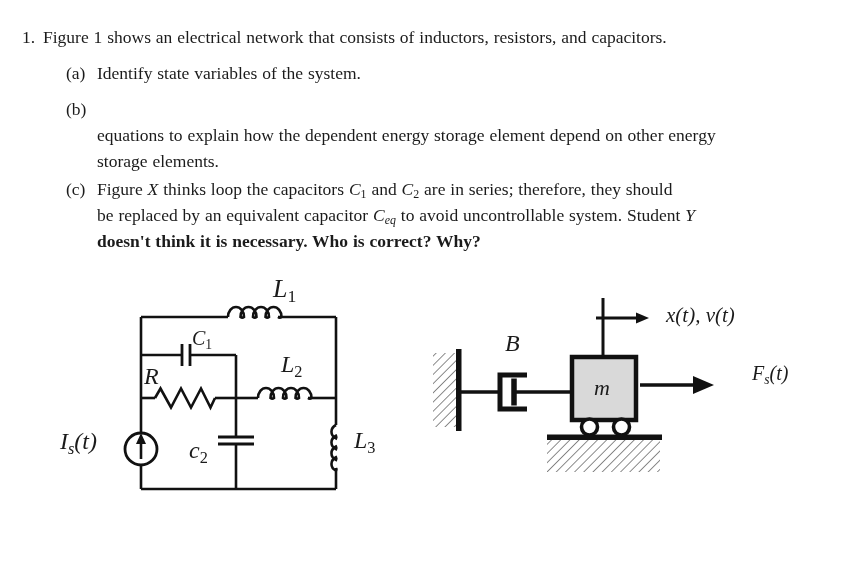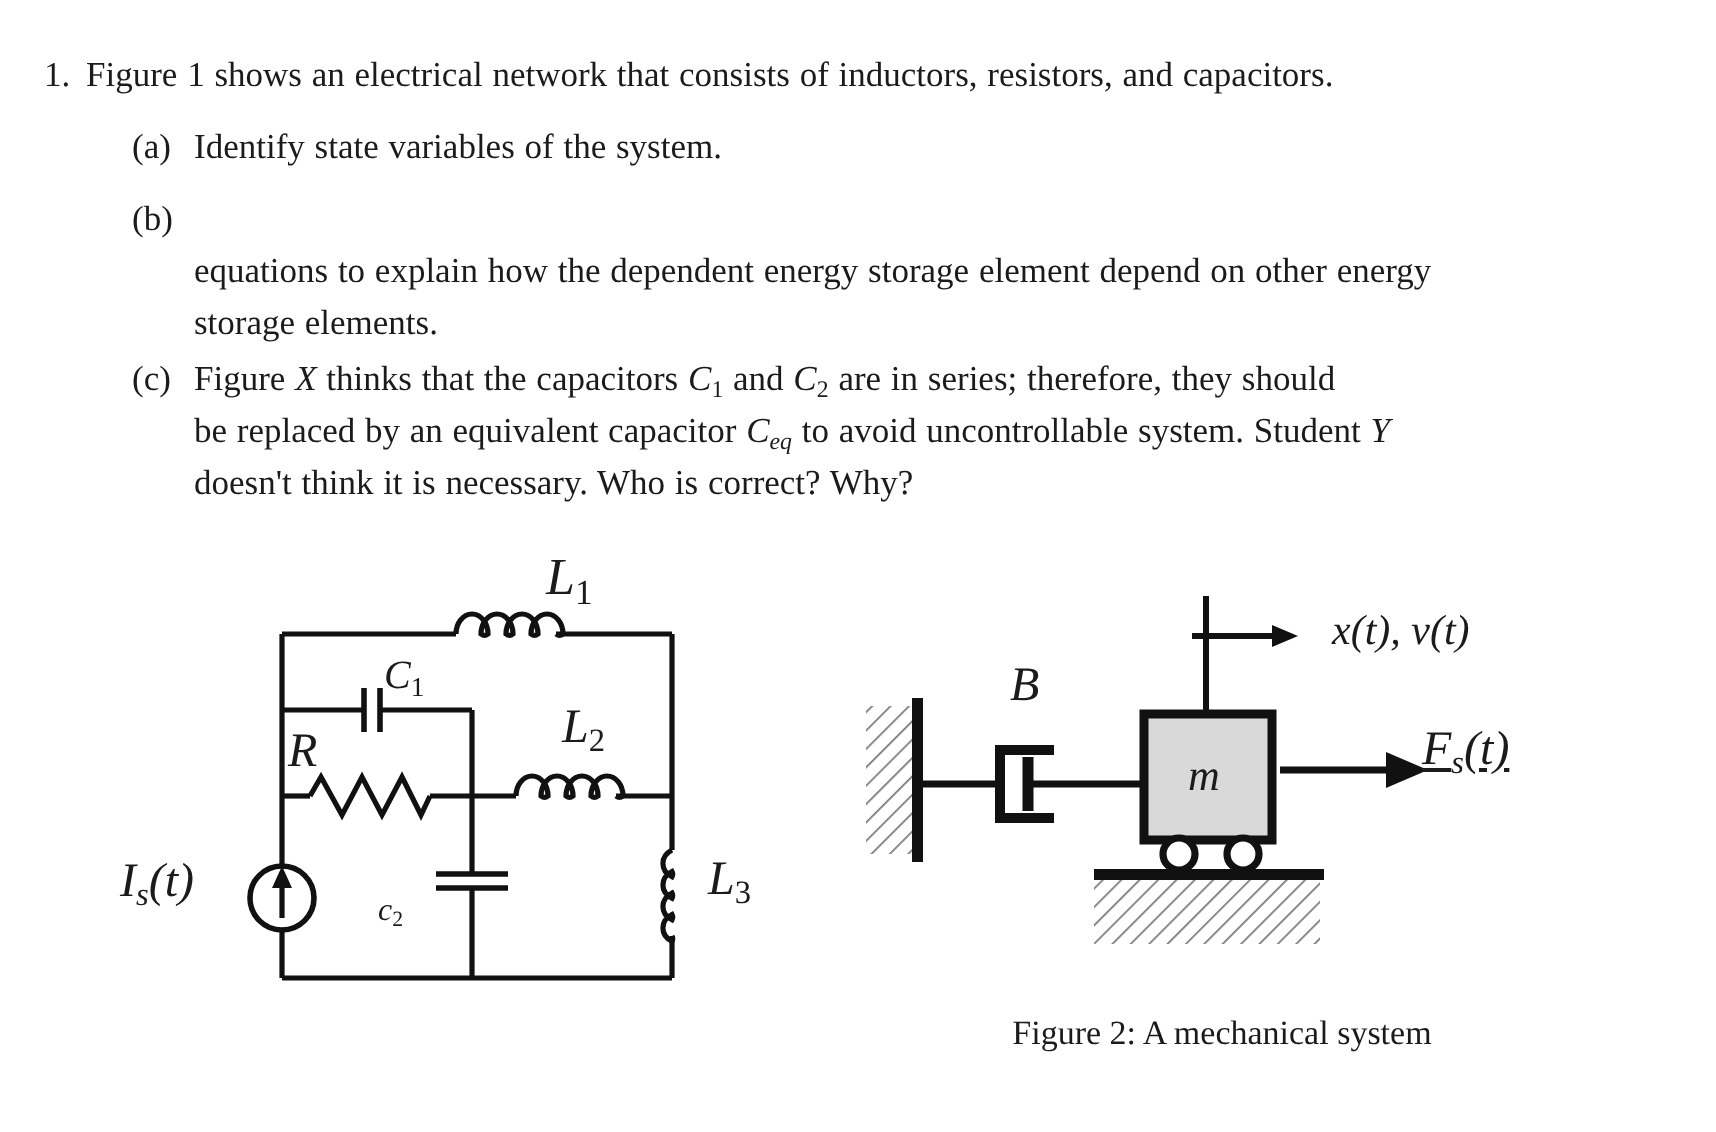--- a/index.html
+++ b/index.html
@@ -27,23 +27,23 @@
   <div class="tline" style="left:43px;top:27px;"><span>Figure 1 shows an electrical network that consists of inductors, resistors, and capacitors.</span></div>
 
   <span class="marker" style="left:66px;top:63px;">(a)</span>
   <div class="tline" style="left:97px;top:63px;"><span>Identify state variables of the system.</span></div>
 
   <span class="marker" style="left:66px;top:99px;">(b)</span>
   <div class="tline" style="left:97px;top:125px;"><span>equations to explain how the dependent energy storage element depend on other energy</span></div>
   <div class="tline" style="left:97px;top:151px;"><span>storage elements.</span></div>
 
   <span class="marker" style="left:66px;top:179px;">(c)</span>
-  <div class="tline" style="left:97px;top:179px;"><span>Figure </span><span class="it">X</span><span> thinks that the capacitors </span><span class="it">C</span><span class="sb">1</span><span> and </span><span class="it">C</span><span class="sb">2</span><span> are in series; therefore, they should</span></div>
+  <div class="tline" style="left:97px;top:179px;"><span>Figure </span><span class="it">X</span><span> thinks loop the capacitors </span><span class="it">C</span><span class="sb">1</span><span> and </span><span class="it">C</span><span class="sb">2</span><span> are in series; therefore, they should</span></div>
   <div class="tline" style="left:97px;top:205px;"><span>be replaced by an equivalent capacitor </span><span class="it">C</span><span class="it sb">eq</span><span> to avoid uncontrollable system. Student </span><span class="it">Y</span></div>
-  <div class="tline" style="left:97px;top:231px;"><span>doesn't think it is necessary. Who is correct? Why?</span></div>
+  <div class="tline" style="left:97px;top:231px;font-weight:bold;"><span>doesn't think it is necessary. Who is correct? Why?</span></div>
 
   <svg style="left:50px;top:272px;" width="350" height="258" viewBox="0 0 350 258">
 
     <g class="st" stroke-width="2.6">
       <path d="M91,45 H178"></path>
       <path d="M228,45 H286"></path>
       <path d="M91,45 V161"></path>
       <path d="M91,193 V217"></path>
       <path d="M91,217 H286"></path>
       <path d="M286,45 V153"></path>
@@ -102,21 +102,21 @@
       <line x1="91" y1="187" x2="91" y2="170" stroke="#111" stroke-width="2.6"></line>
       <polygon points="86,172 96,172 91,161" fill="#111"></polygon>
     </g>
   </svg>
 
   <div class="flabel" style="left:273px;top:276px;font-size:26px;"><span class="it">L</span><span class="sb">1</span></div>
   <div class="flabel" style="left:192px;top:328px;font-size:20px;"><span class="it">C</span><span class="sb">1</span></div>
   <div class="flabel" style="left:144px;top:364px;font-size:24px;"><span class="it">R</span></div>
   <div class="flabel" style="left:281px;top:352px;font-size:24px;"><span class="it">L</span><span class="sb">2</span></div>
   <div class="flabel" style="left:354px;top:428px;font-size:24px;"><span class="it">L</span><span class="sb">3</span></div>
-  <div class="flabel" style="left:189px;top:448px;font-size:16px;"><span class="it">c</span><span class="sb">2</span></div>
+  <div class="flabel" style="left:189px;top:438px;font-size:24px;"><span class="it">c</span><span class="sb">2</span></div>
   <div class="flabel" style="left:60px;top:429px;font-size:24px;"><span class="it">I</span><span class="it sb">s</span><span class="it">(t)</span></div>
 
 
   <svg style="left:425px;top:290px;" width="433" height="192" viewBox="0 0 433 192">
     <defs>
       <pattern id="hatch" width="6.5" height="6.5" patternUnits="userSpaceOnUse" patternTransform="rotate(45)">
         <line x1="0" y1="0" x2="0" y2="6.5" stroke="#777" stroke-width="1.7"></line>
       </pattern>
     </defs>
 
@@ -154,17 +154,16 @@
 
     <g>
       <line x1="215" y1="95" x2="272" y2="95" stroke="#111" stroke-width="3.6"></line>
       <polygon points="268,86 289,95 268,104" fill="#111"></polygon>
     </g>
   </svg>
 
   <div class="flabel" style="left:505px;top:331px;font-size:24px;"><span class="it">B</span></div>
   <div class="flabel" style="left:594px;top:377px;font-size:22px;"><span class="it">m</span></div>
   <div class="flabel" style="left:666px;top:305px;font-size:21px;"><span class="it">x(t), v(t)</span></div>
-  <div class="flabel" style="left:711px;top:363px;font-size:24px;text-decoration:underline;"><span class="it">F</span><span class="it sb">s</span><span class="it">(t)</span></div>
+  <div class="flabel" style="left:752px;top:363px;font-size:20px;"><span class="it">F</span><span class="it sb">s</span><span class="it">(t)</span></div>
 
-  <div class="caption" style="left:436px;top:507px;">Figure 2: A mechanical system</div>
 
 </div>
 
 </body></html>

